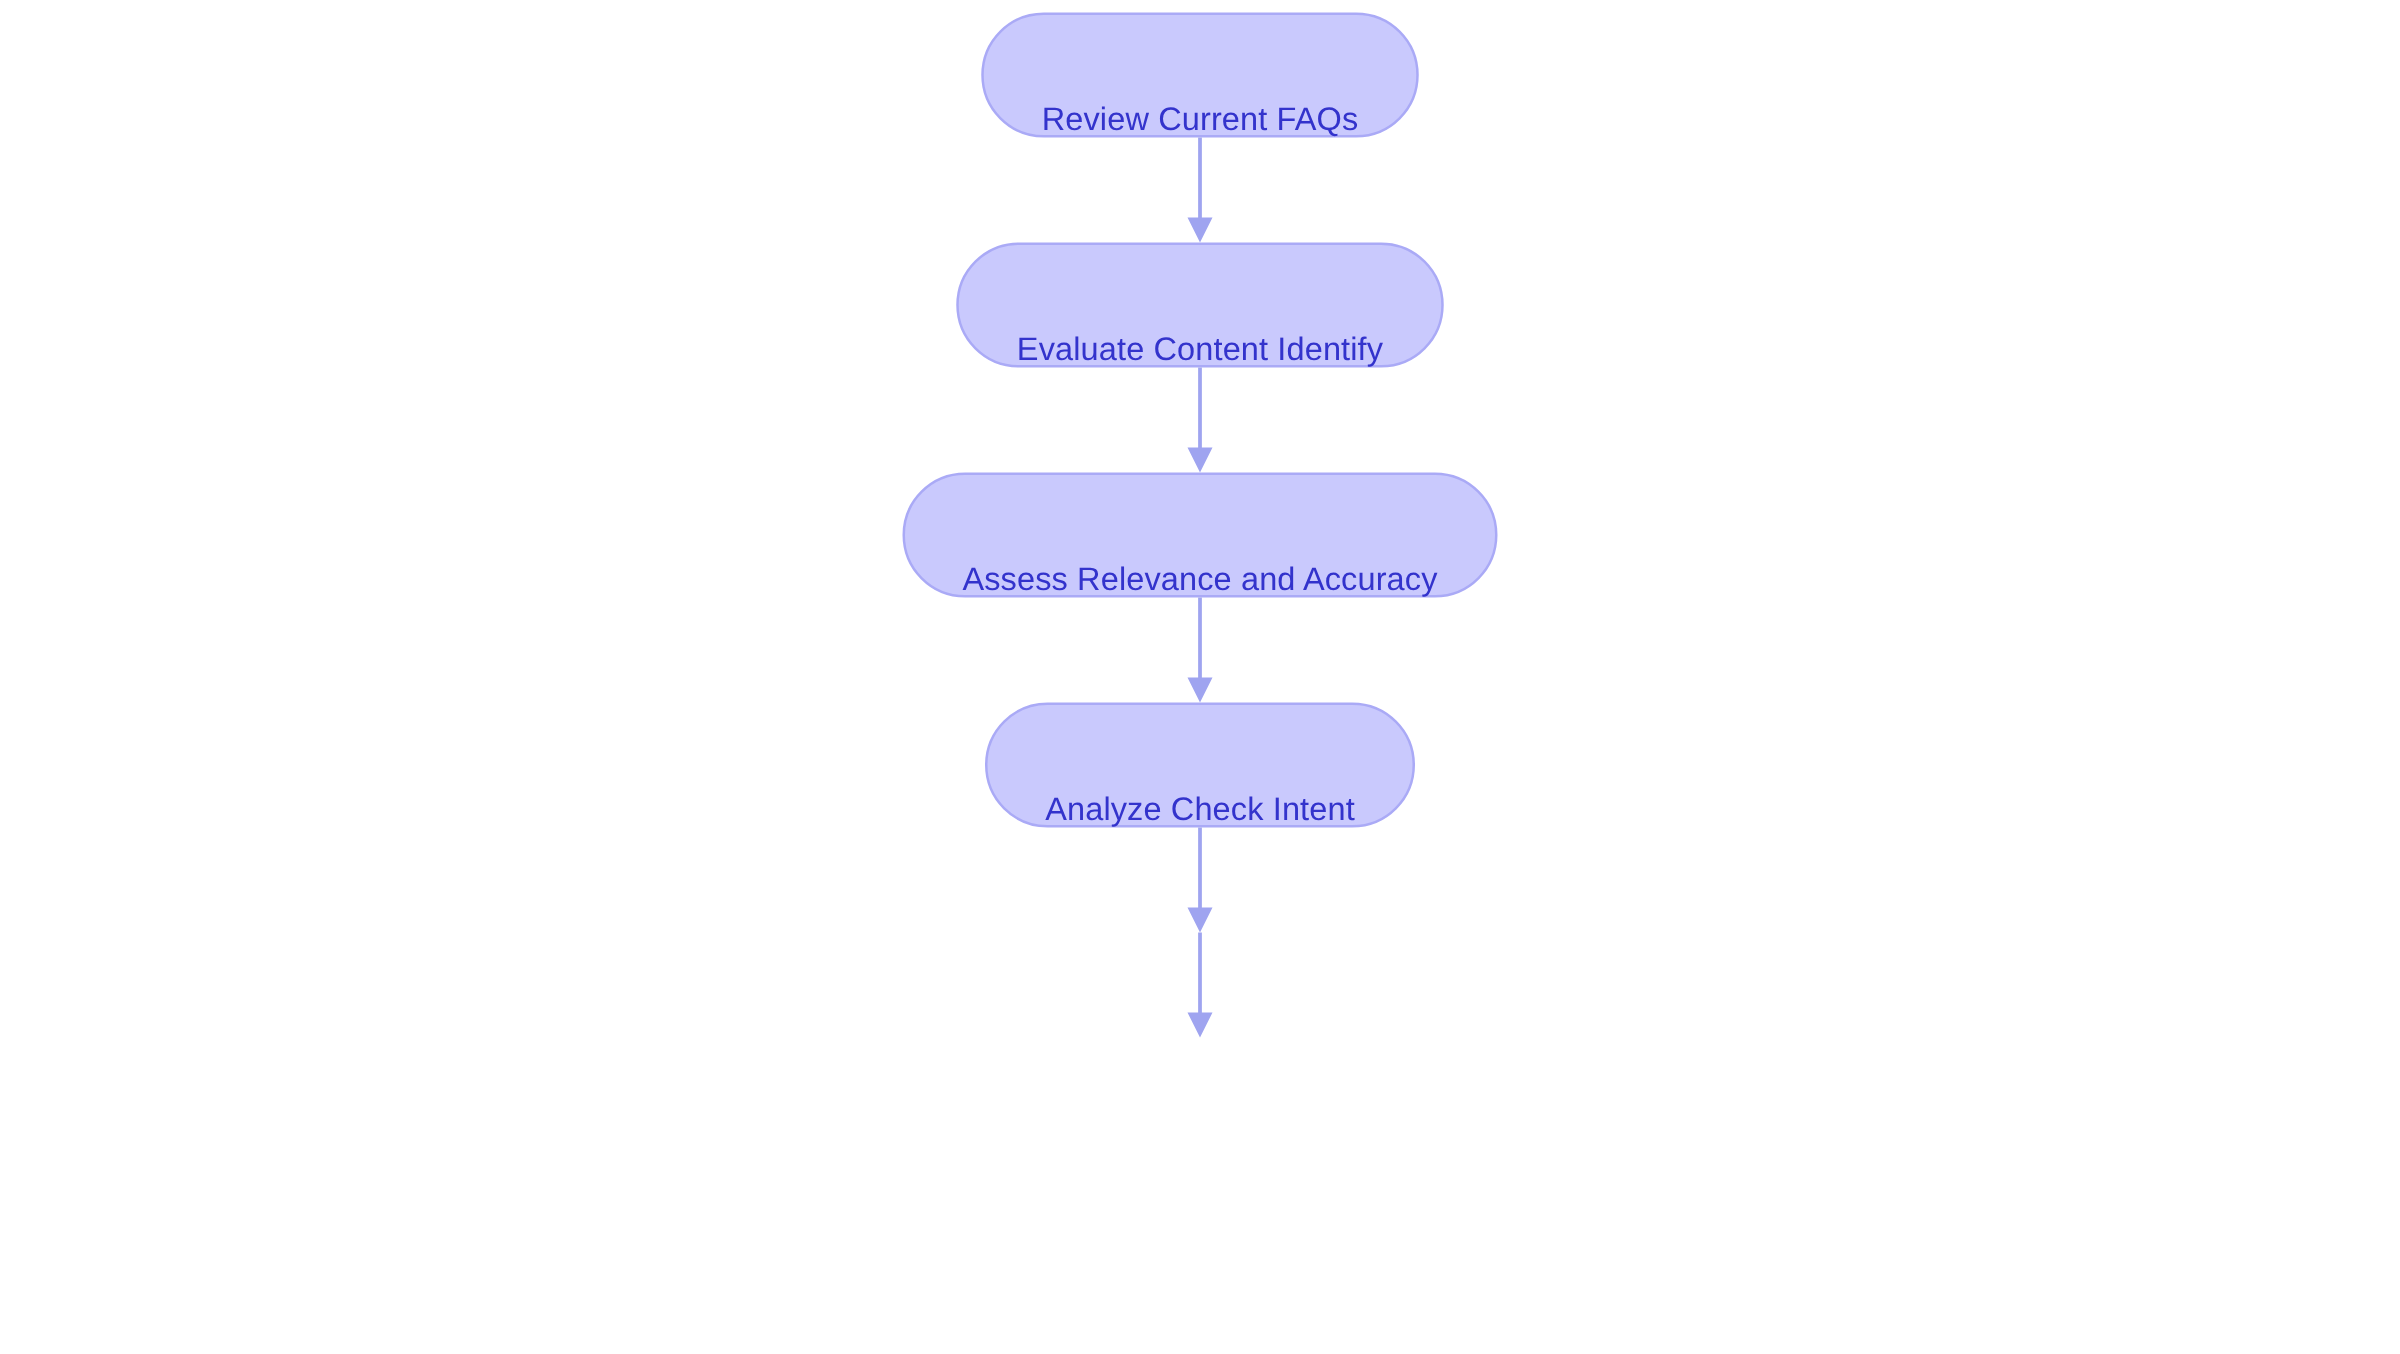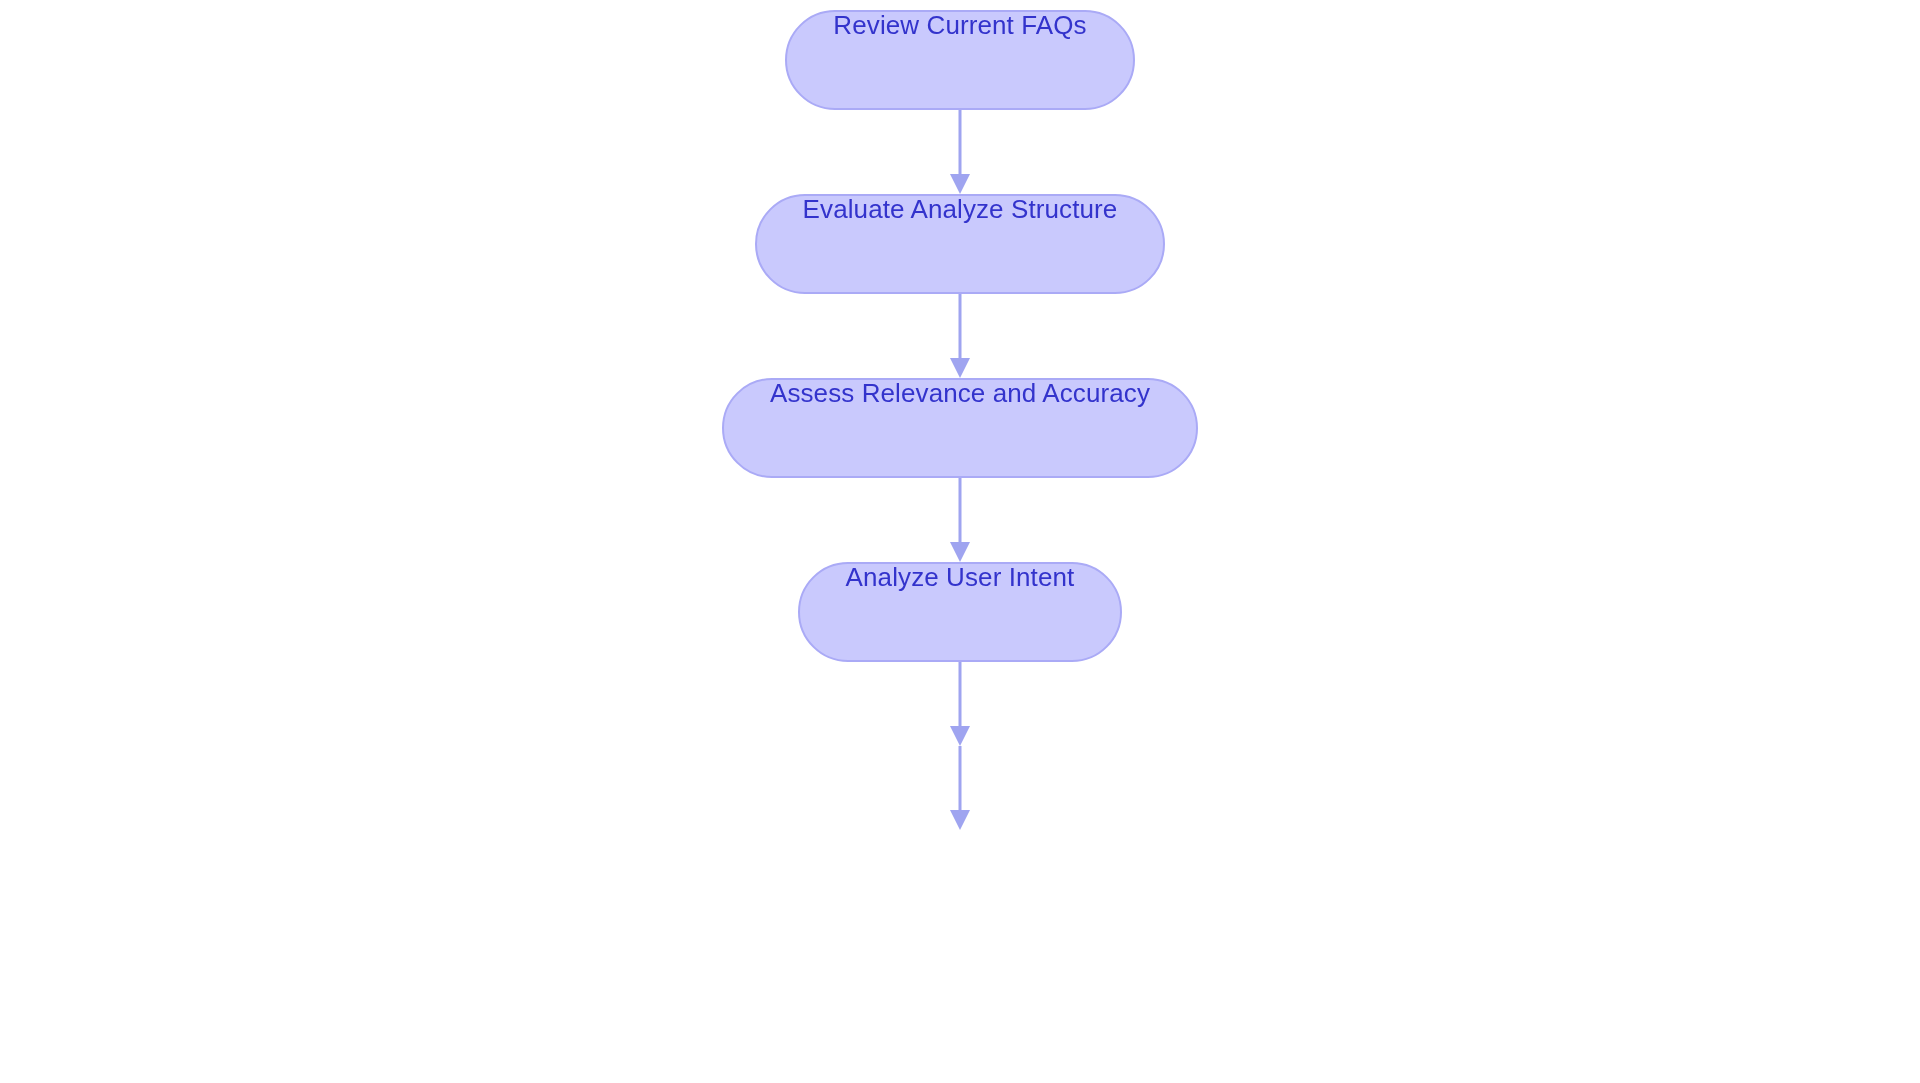--- a/index.html
+++ b/index.html
@@ -34,21 +34,21 @@
     justify-content: flex-start;
   }
 
   .node {
     box-sizing: border-box;
     height: 100px;
     border-radius: 50px;
     background: #c9c9fd;
     border: 2px solid #aaaaf6;
     display: flex;
-    align-items: flex-start;
+    align-items: flex-end;
     justify-content: center;
     padding: 0 46px;
     flex: 0 0 auto;
   }
 
   .node-label {
     color: #3333cc;
     font-size: 26px;
     font-weight: 400;
     line-height: 1;
@@ -103,39 +103,39 @@
     <div class="node">
       <span class="node-label">Review Current FAQs</span>
     </div>
 
     <div class="connector">
       <div class="connector-line"></div>
       <div class="connector-head"></div>
     </div>
 
     <div class="node">
-      <span class="node-label">Evaluate Analyze Structure</span>
+      <span class="node-label">Evaluate Content Identify</span>
     </div>
 
     <div class="connector">
       <div class="connector-line"></div>
       <div class="connector-head"></div>
     </div>
 
     <div class="node">
       <span class="node-label">Assess Relevance and Accuracy</span>
     </div>
 
     <div class="connector">
       <div class="connector-line"></div>
       <div class="connector-head"></div>
     </div>
 
     <div class="node">
-      <span class="node-label">Analyze User Intent</span>
+      <span class="node-label">Analyze Check Intent</span>
     </div>
 
     <div class="connector">
       <div class="connector-line"></div>
       <div class="connector-head"></div>
     </div>
 
 
     <div class="connector">
       <div class="connector-line"></div>

